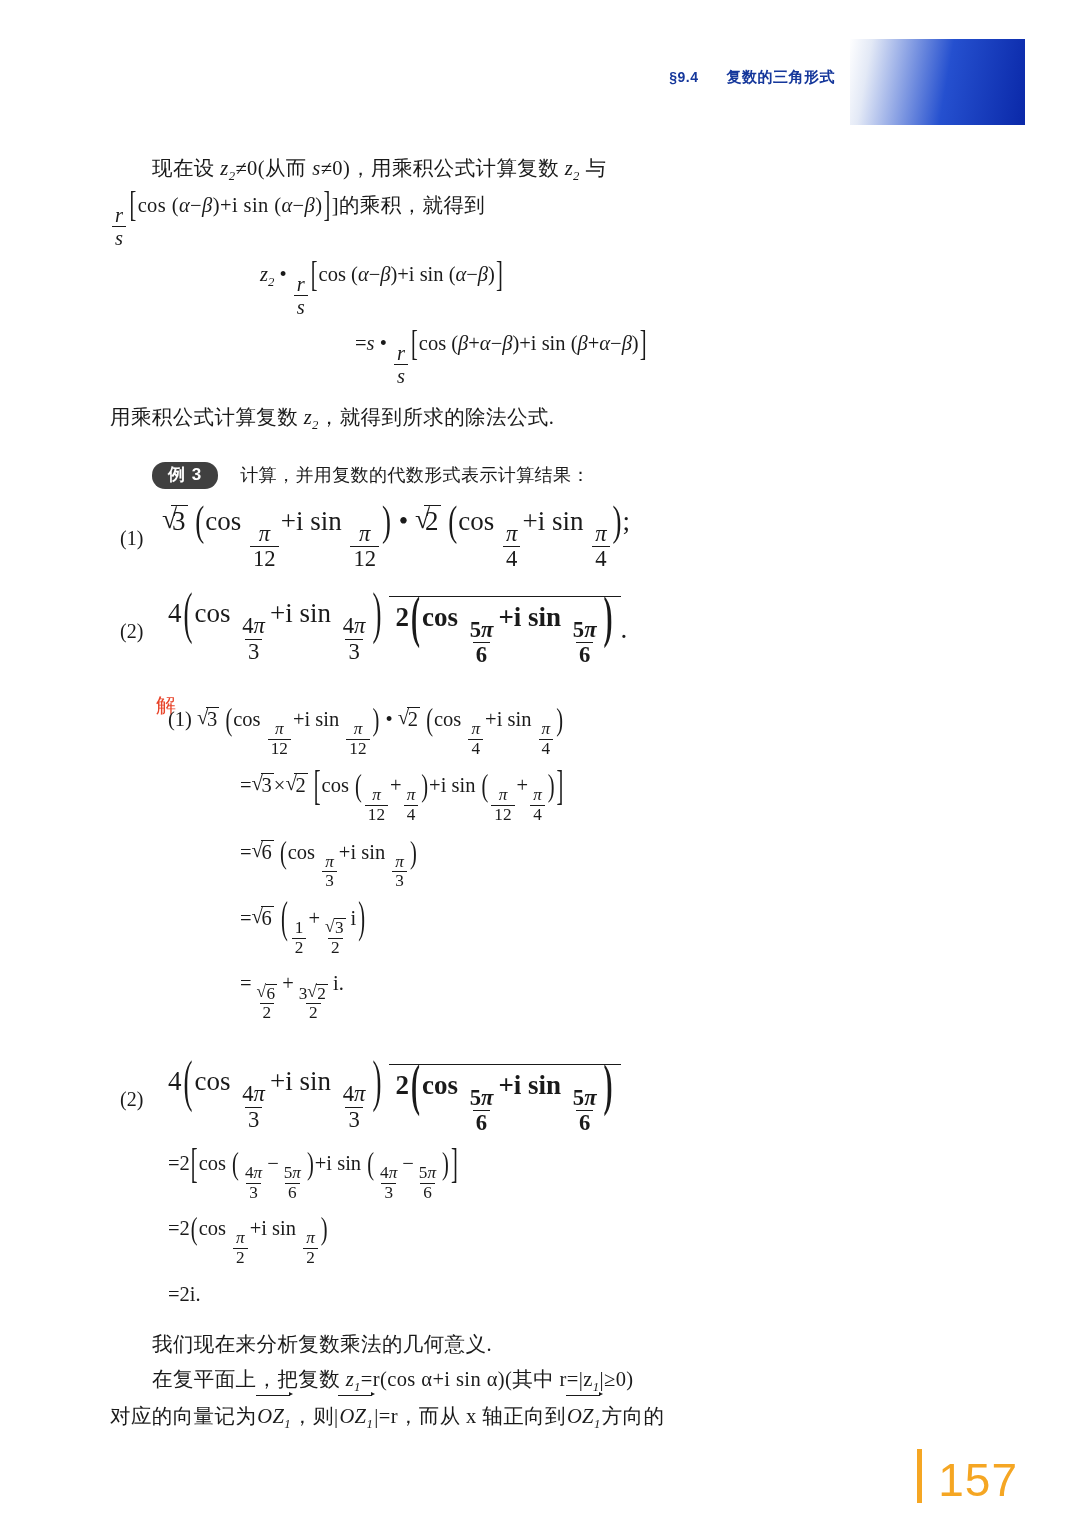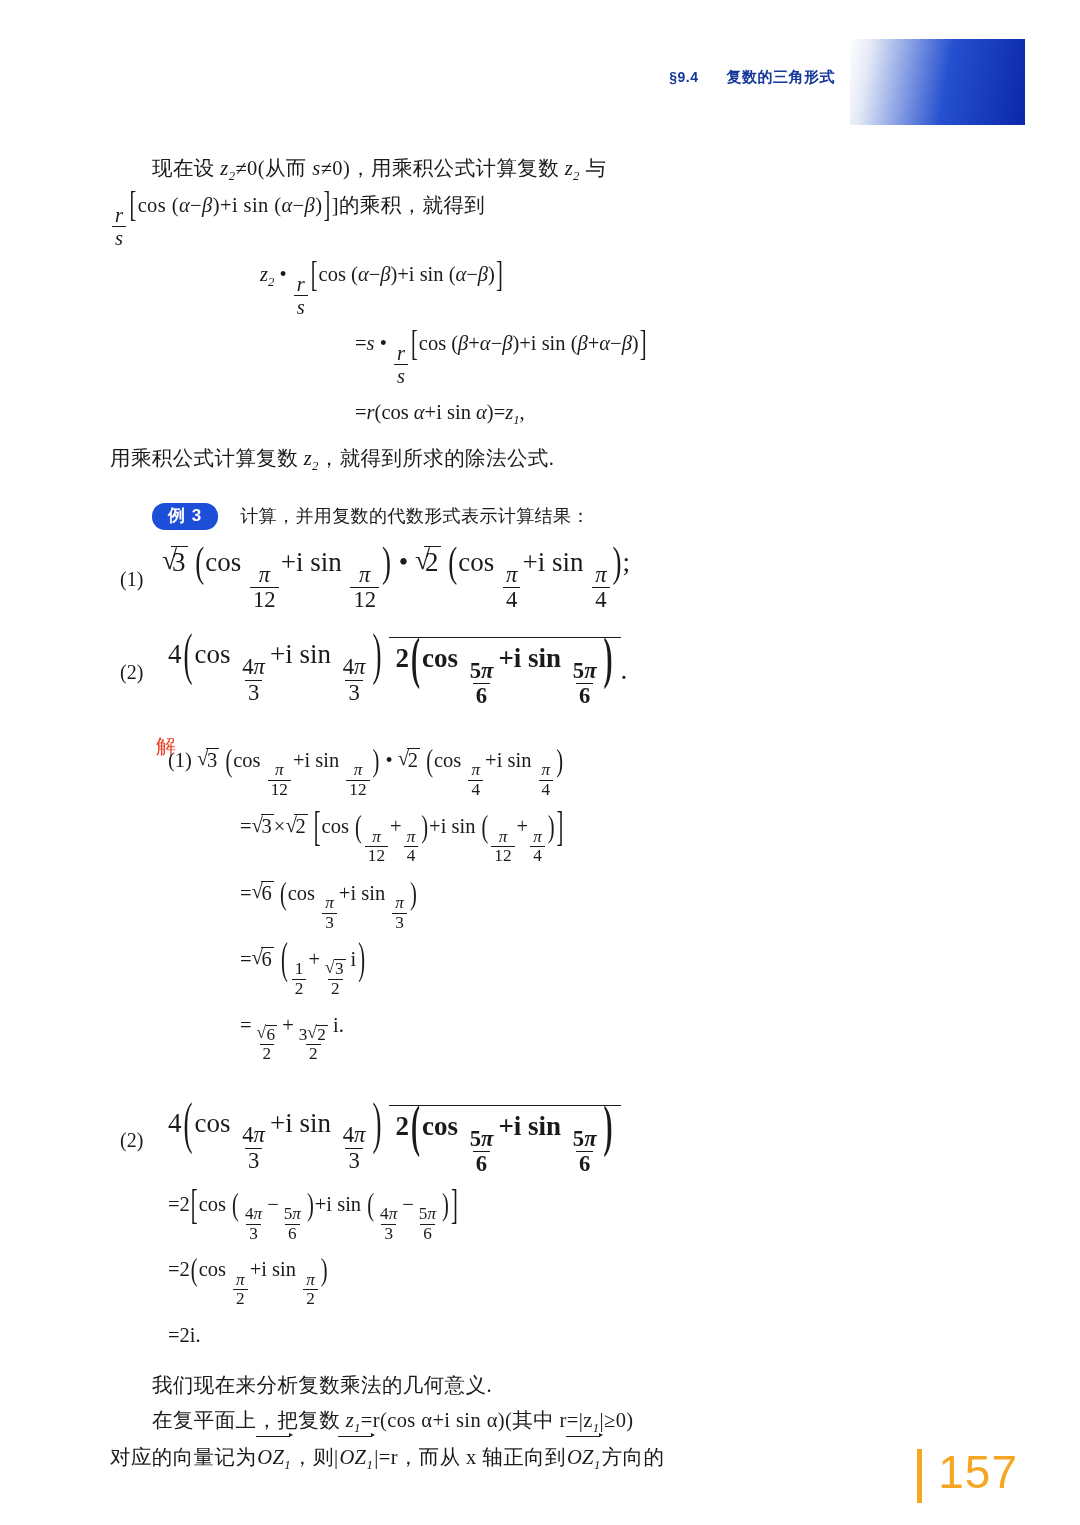--- a/index.html
+++ b/index.html
@@ -87,21 +87,21 @@
   .brk2 { display:inline-block; transform:scaleY(2.1); transform-origin:center; margin:0 1px; }
 
   
   .disp { font-size:20.5px; margin:14px 0; }
   .center-ish { padding-left:150px; }
   .ind-eq { padding-left:245px; }
 
   
   .ex-row { display:flex; align-items:center; margin:26px 0 10px 42px; }
   .ex-tag {
-    background:#1d4ed8;
+    background:#404040;
     color:#ffffff;
     font-family:"Liberation Sans", sans-serif;
     font-size:17px;
     font-weight:bold;
     border-radius:13px;
     padding:3px 16px 4px 16px;
     letter-spacing:1px;
     line-height:1.2;
   }
   .ex-text { font-size:18px; margin-left:22px; letter-spacing:0.4px; }
@@ -142,21 +142,21 @@
     content:"";
     position:absolute; right:-1px; top:-0.36em;
     border-left:4px solid #1a1a1a;
     border-top:2.5px solid transparent;
     border-bottom:2.5px solid transparent;
   }
 
   
   .footer {
     position:absolute; right:62px; bottom:22px;
-    display:flex; align-items:flex-start;
+    display:flex; align-items:flex-end;
   }
   .footer-rule {
     width:5px; height:54px; background:#f5a623; margin-right:16px;
   }
   .page-num {
     font-family:"Liberation Sans", sans-serif;
     font-size:46px;
     color:#f5a623;
     font-weight:normal;
     letter-spacing:1px;
@@ -197,23 +197,20 @@
       </span><span class="brk">[</span><span>cos</span> (<span class="mi">α</span>−<span class="mi">β</span>)+<span>i</span> <span>sin</span> (<span class="mi">α</span>−<span class="mi">β</span>)<span class="brk">]</span>
   </div>
 
   <div class="disp ind-eq">
     =<span class="mi">s</span> • <span class="frac">
         <span class="num mi">r</span>
         <span class="den mi">s</span>
       </span><span class="brk">[</span><span>cos</span> (<span class="mi">β</span>+<span class="mi">α</span>−<span class="mi">β</span>)+<span>i</span> <span>sin</span> (<span class="mi">β</span>+<span class="mi">α</span>−<span class="mi">β</span>)<span class="brk">]</span>
   </div>
 
-  <div class="disp ind-eq">
-    =<span class="mi">r</span>(<span>cos</span> <span class="mi">α</span>+<span>i</span> <span>sin</span> <span class="mi">α</span>)=<span class="mi">z</span><sub class="mi">1</sub>,
-  </div>
 
   <p class="para">
     <span>用乘积公式计算复数</span>
     <span class="mi"><span>z</span><sub>2</sub></span><span>，就得到所求的除法公式.</span>
   </p>
 
   <div class="ex-row">
     <span class="ex-tag">例 3</span>
     <span class="ex-text">计算，并用复数的代数形式表示计算结果：</span>
   </div>

